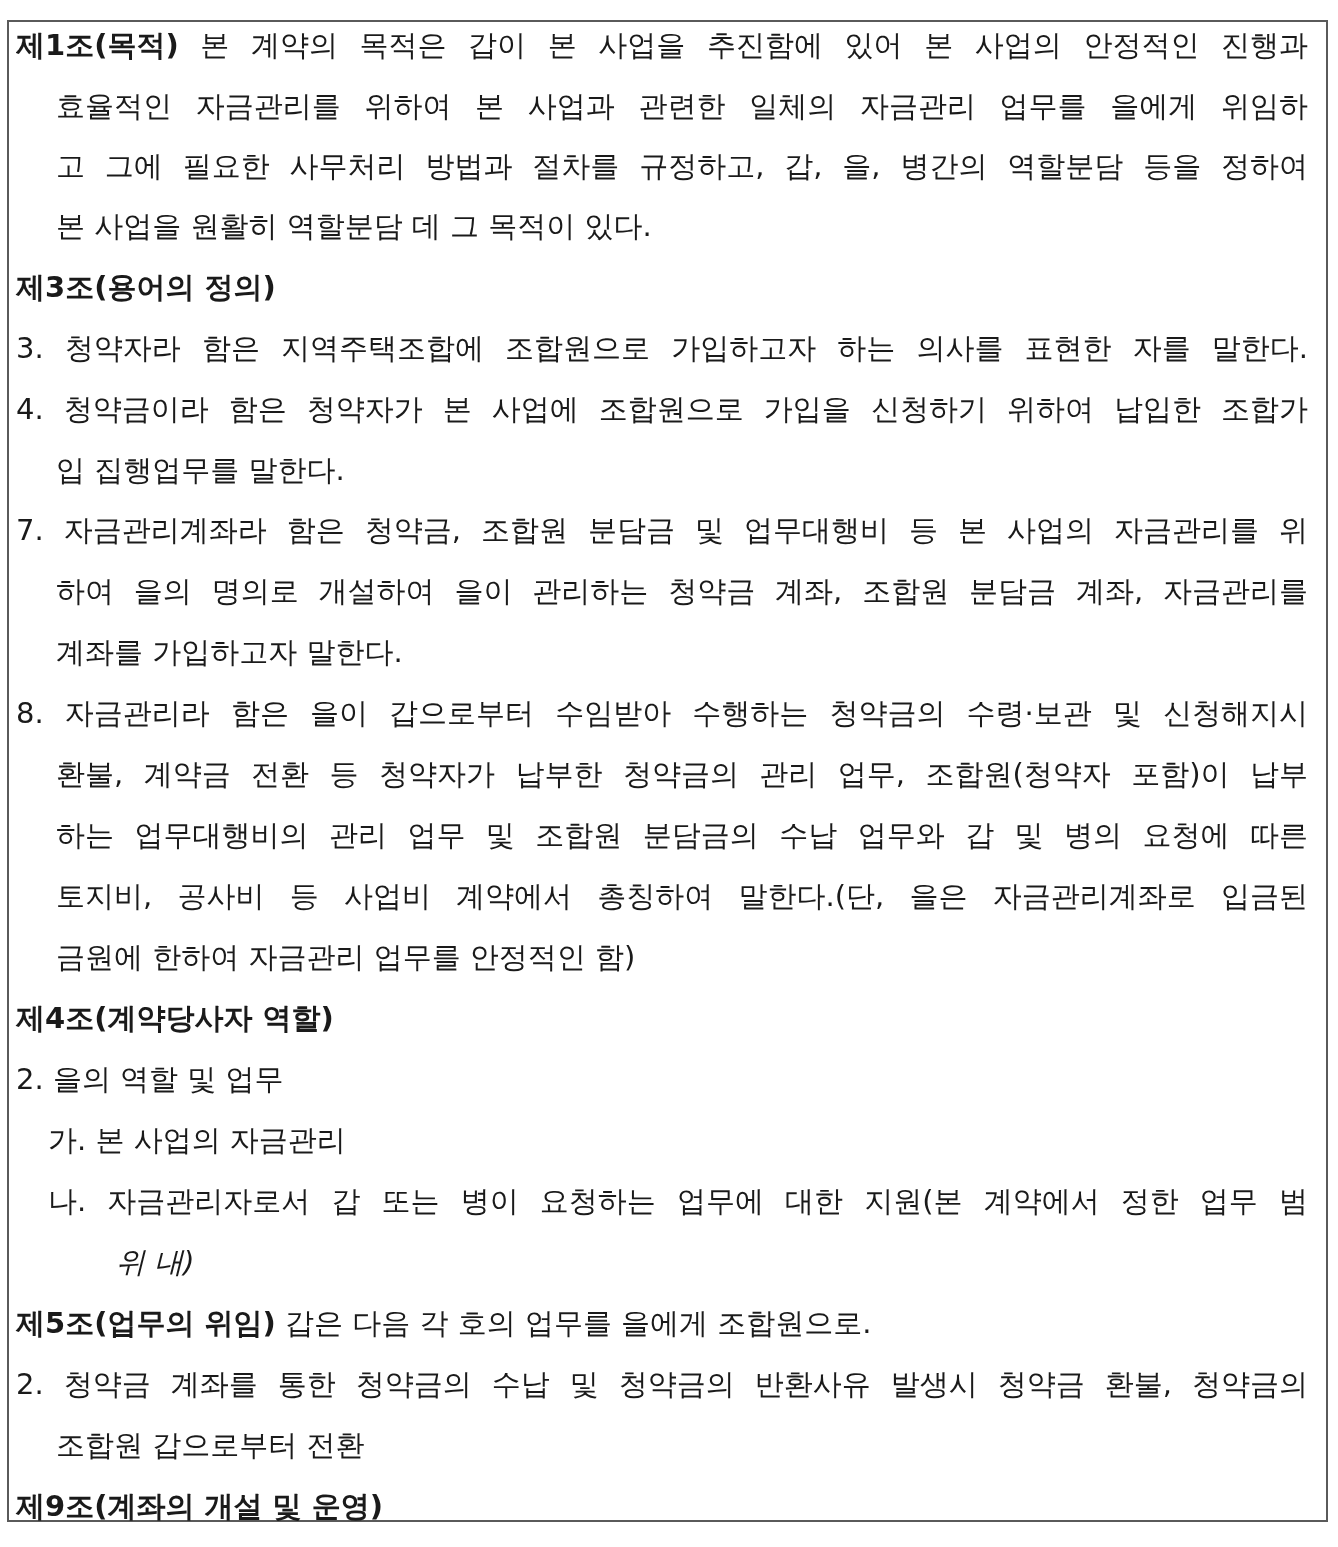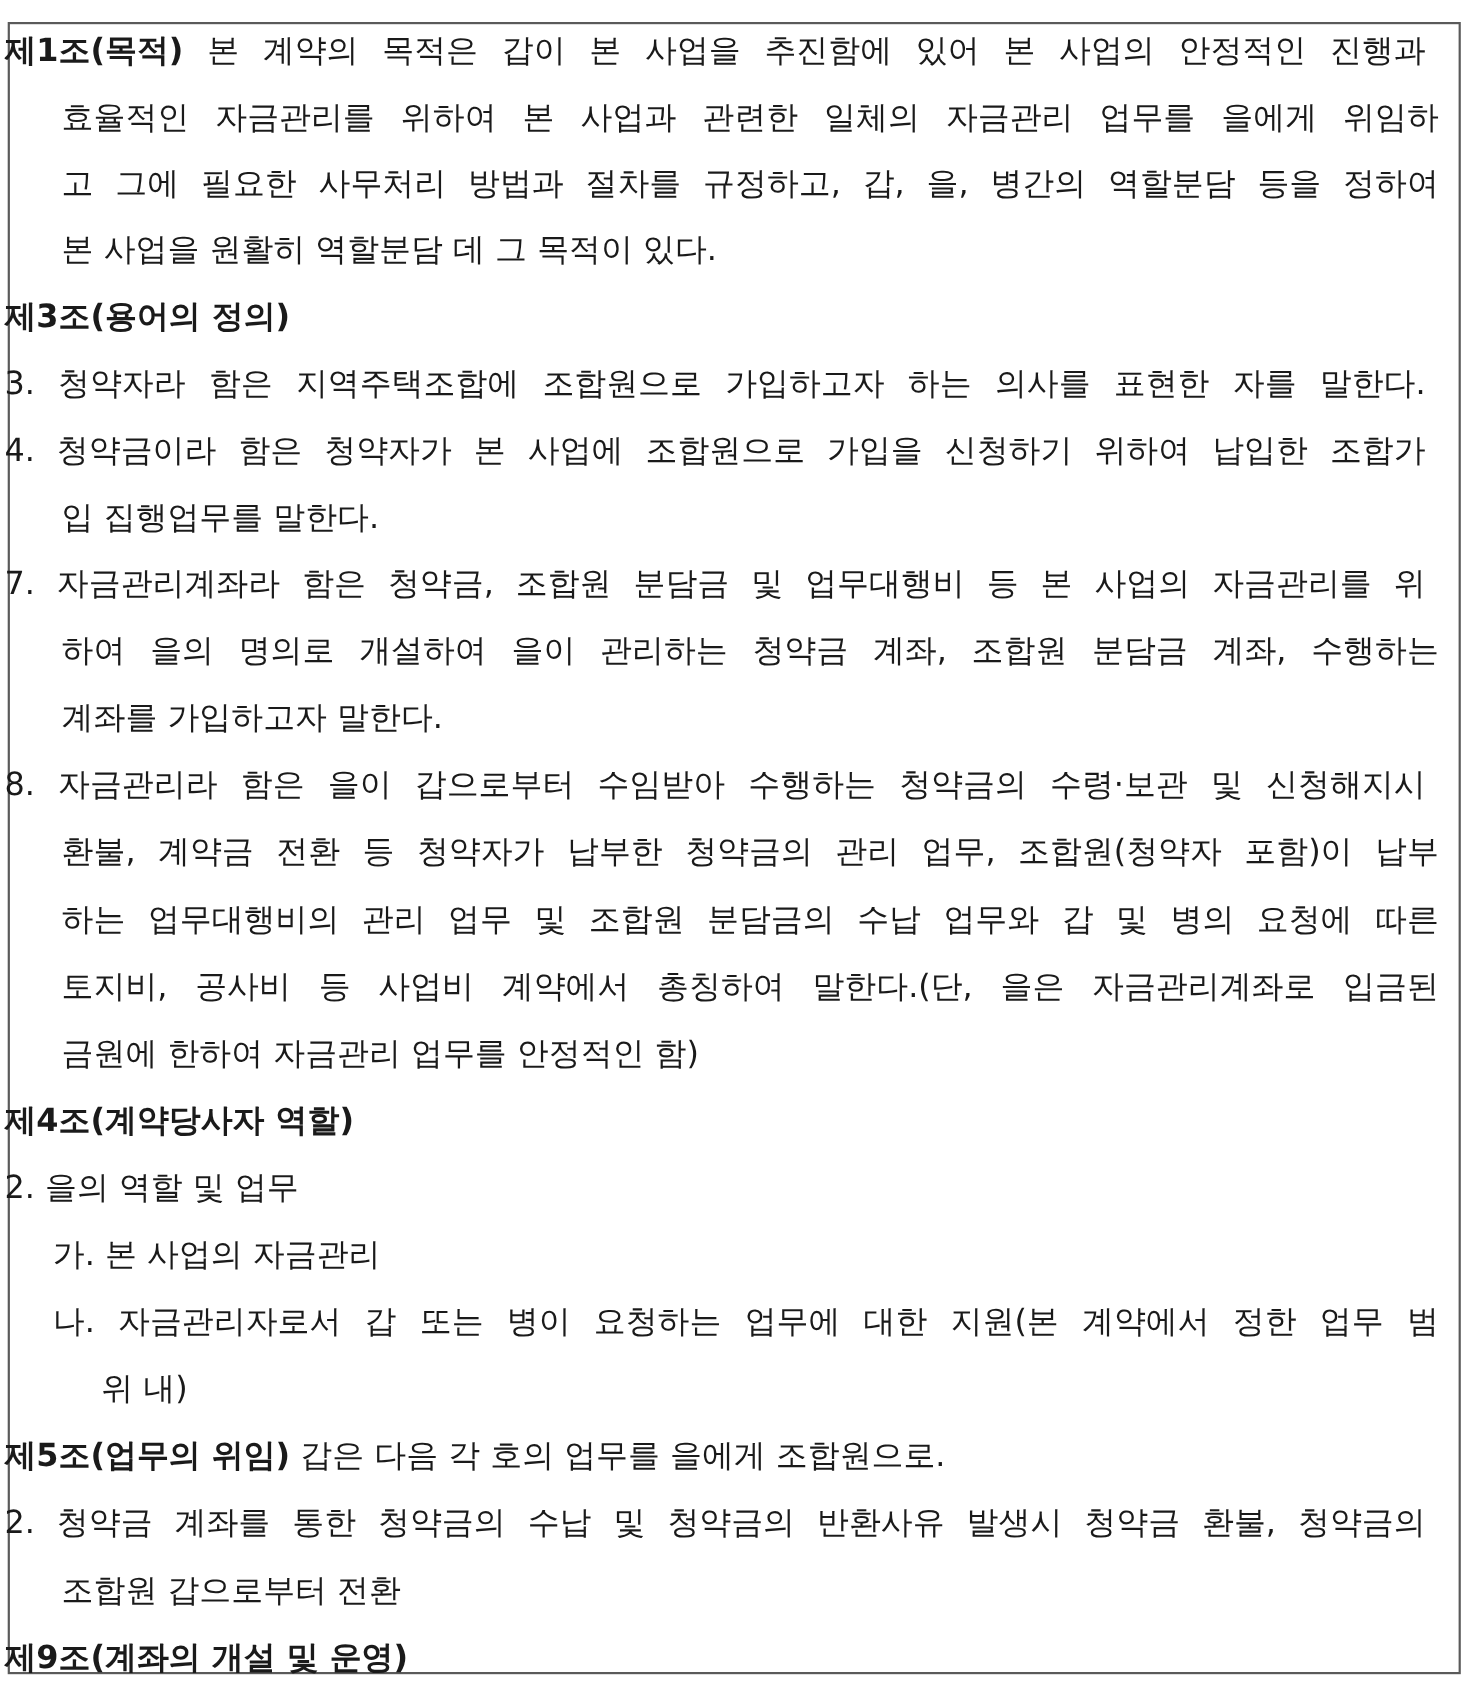--- a/index.html
+++ b/index.html
@@ -4,41 +4,41 @@
 <style>
   html, body { margin: 0; padding: 0; background: #ffffff; }
   body { width: 1338px; height: 1547px; position: relative; overflow: hidden;
          font-family: "DejaVu Sans", "Liberation Sans", sans-serif; color: #1a1a1a; }
   .box { position: absolute; left: 7px; top: 20px; width: 1321px; height: 1502px;
          border: 2px solid #5a5a5a; border-right-width: 2px; box-sizing: border-box; }
   .line { position: absolute; height: 61px; line-height: 61px; font-size: 29px;
           white-space: nowrap; letter-spacing: 0; }
   .full { text-align: justify; text-align-last: justify; white-space: normal; overflow: hidden; }
   .b { font-weight: bold; }
-  .l0 { left: 4px; width: 1292px; }
+  .l0 { left: 16px; width: 1292px; }
   .l1 { left: 56px; width: 1252px; }
   .l2 { left: 48px; width: 1260px; }
-  .l3 { left: 92px; width: 1208px; }
+  .l3 { left: 116px; width: 1208px; font-style: italic; }
 </style>
 </head>
 <body>
 
 <div class="box"></div>
 
 <div class="line l0 full" style="top:15px"><span class="b">제1조(목적)</span> <span>본 계약의 목적은 갑이 본 사업을 추진함에 있어 본 사업의 안정적인 진행과</span></div>
 <div class="line l1 full" style="top:76px">효율적인 자금관리를 위하여 본 사업과 관련한 일체의 자금관리 업무를 을에게 위임하</div>
 <div class="line l1 full" style="top:136px">고 그에 필요한 사무처리 방법과 절차를 규정하고, 갑, 을, 병간의 역할분담 등을 정하여</div>
 <div class="line l1" style="top:196px">본 사업을 원활히 역할분담 데 그 목적이 있다.</div>
 
 <div class="line l0 b" style="top:257px">제3조(용어의 정의)</div>
 <div class="line l0 full" style="top:318px">3. 청약자라 함은 지역주택조합에 조합원으로 가입하고자 하는 의사를 표현한 자를 말한다.</div>
 <div class="line l0 full" style="top:379px">4. 청약금이라 함은 청약자가 본 사업에 조합원으로 가입을 신청하기 위하여 납입한 조합가</div>
 <div class="line l1" style="top:440px">입 집행업무를 말한다.</div>
 <div class="line l0 full" style="top:500px">7. 자금관리계좌라 함은 청약금, 조합원 분담금 및 업무대행비 등 본 사업의 자금관리를 위</div>
-<div class="line l1 full" style="top:561px">하여 을의 명의로 개설하여 을이 관리하는 청약금 계좌, 조합원 분담금 계좌, 수행하는</div>
+<div class="line l1 full" style="top:561px">하여 을의 명의로 개설하여 을이 관리하는 청약금 계좌, 조합원 분담금 계좌, 자금관리를</div>
 <div class="line l1" style="top:622px">계좌를 가입하고자 말한다.</div>
 <div class="line l0 full" style="top:683px">8. 자금관리라 함은 을이 갑으로부터 수임받아 수행하는 청약금의 수령·보관 및 신청해지시</div>
 <div class="line l1 full" style="top:744px">환불, 계약금 전환 등 청약자가 납부한 청약금의 관리 업무, 조합원(청약자 포함)이 납부</div>
 <div class="line l1 full" style="top:805px">하는 업무대행비의 관리 업무 및 조합원 분담금의 수납 업무와 갑 및 병의 요청에 따른</div>
 <div class="line l1 full" style="top:866px">토지비, 공사비 등 사업비 계약에서 총칭하여 말한다.(단, 을은 자금관리계좌로 입금된</div>
 <div class="line l1" style="top:927px">금원에 한하여 자금관리 업무를 안정적인 함)</div>
 
 <div class="line l0 b" style="top:988px">제4조(계약당사자 역할)</div>
 <div class="line l0" style="top:1049px">2. 을의 역할 및 업무</div>
 <div class="line l2" style="top:1110px">가. 본 사업의 자금관리</div>

